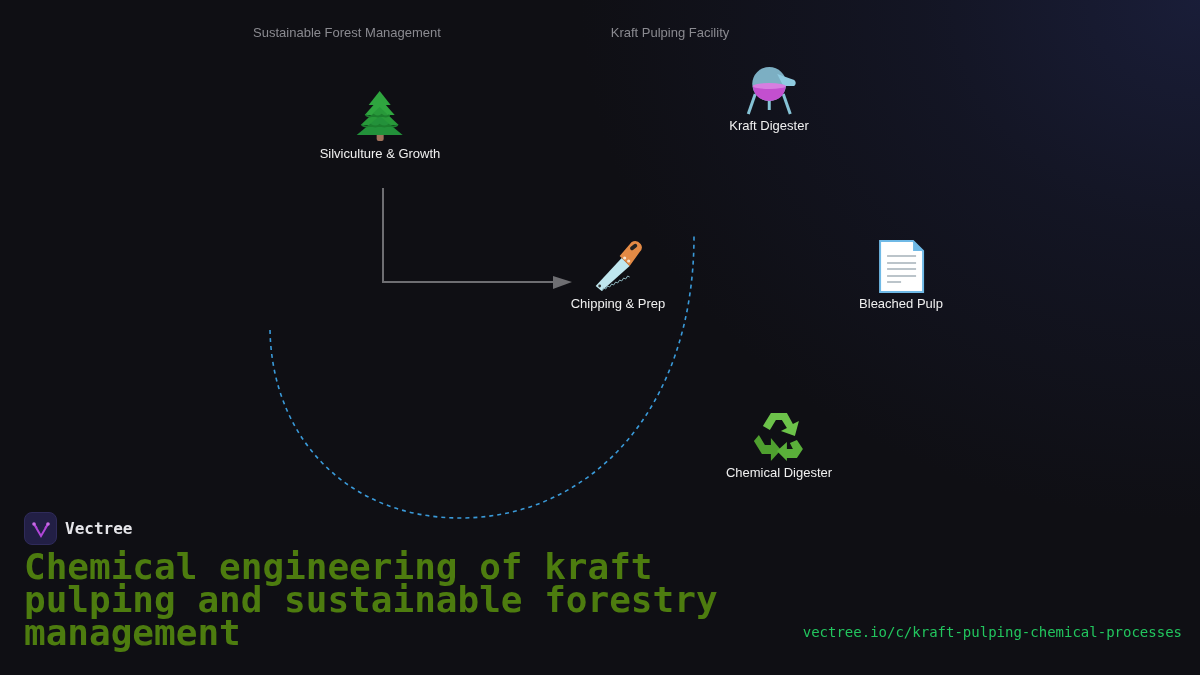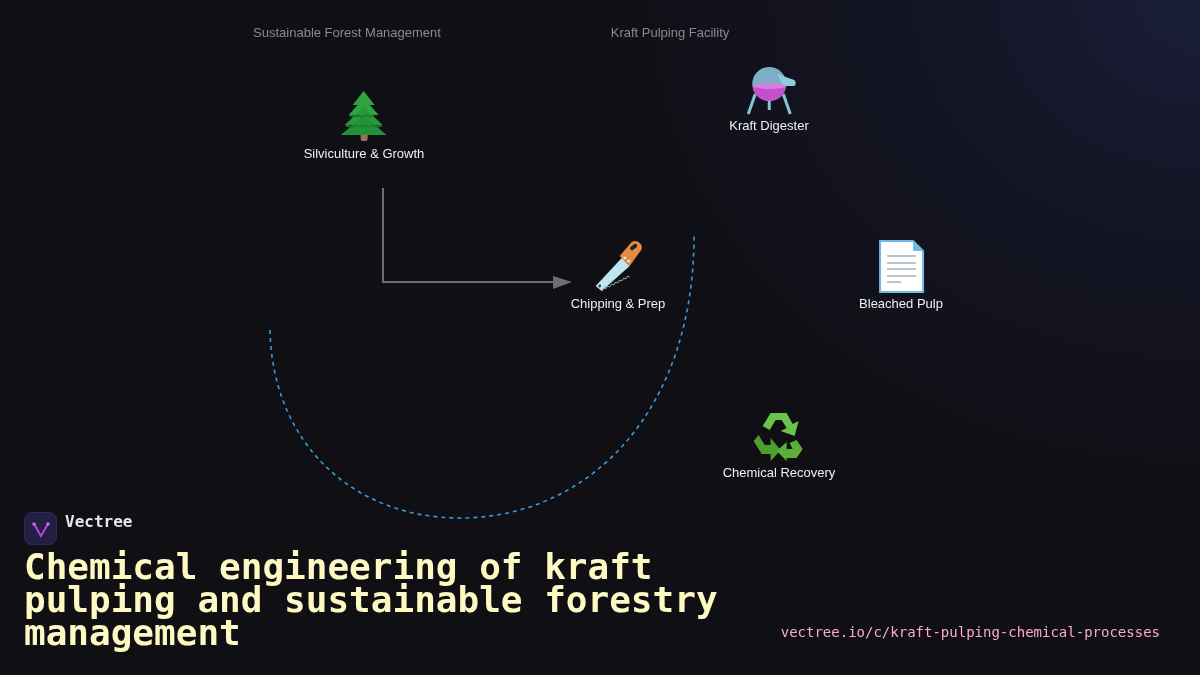--- a/index.html
+++ b/index.html
@@ -54,20 +54,21 @@
     svg.edges {
       position: absolute;
       left: 0;
       top: 0;
     }
     .brand {
       position: absolute;
       left: 24px;
       top: 512px;
       display: flex;
+      align-items: center;
       gap: 8px;
     }
     .brand-logo {
       width: 33px;
       height: 33px;
       border-radius: 8px;
       background: #221f45;
       border: 1px solid #2f2b5a;
       box-sizing: border-box;
       display: flex;
@@ -83,48 +84,48 @@
     .title {
       position: absolute;
       left: 24px;
       top: 550px;
       width: 760px;
       margin: 0;
       font-family: "DejaVu Sans Mono", monospace;
       font-weight: bold;
       font-size: 36px;
       line-height: 33px;
-      color: #fef9c3;
+      color: #4d7c0f;
     }
     .url {
       position: absolute;
-      right: 40px;
+      right: 18px;
       top: 624px;
       font-family: "DejaVu Sans Mono", monospace;
       font-size: 14px;
-      color: #f9a8d4;
+      color: #22c55e;
     }
   </style>
 </head>
 <body>
 
 <div class="bg-glow"></div>
 
 <svg class="edges" width="1200" height="675">
   <g>
     <polyline points="383,188 383,282 556,282" fill="none" stroke="#6e6e72" stroke-width="2"></polyline>
     <polygon points="553,276 572,282 553,289" fill="#6e6e72"></polygon>
   </g>
   <path d="M 270 330 C 272 440, 350 518, 460 518 C 590 518, 694 410, 694 236" fill="none" stroke="#3a9ad9" stroke-width="1.6" stroke-dasharray="4 4"></path>
 </svg>
 
 <div class="section-label" style="left:347px;">Sustainable Forest Management</div>
 <div class="section-label" style="left:622px;margin-left:48px;">Kraft Pulping Facility</div>
 
-<div class="node" style="left:364px; top:88px;">
+<div class="node" style="left:380px; top:88px;">
   <div class="icon">
     <svg width="56" height="56" viewBox="0 0 56 56">
       <rect x="25" y="44" width="7" height="9" rx="2" fill="#a0715a"></rect>
       <polygon points="28,3 17,17 39,17" fill="#2fa53f"></polygon>
       <polygon points="28,10 13,27 43,27" fill="#2fa53f"></polygon>
       <polygon points="28,19 9,37 47,37" fill="#28993a"></polygon>
       <polygon points="28,28 5,47 51,47" fill="#23913a"></polygon>
       <path d="M14 27 q4 3 8 0 q4 3 8 0 q4 3 8 0" stroke="#1c7e2e" stroke-width="2" fill="none"></path>
       <path d="M10 37 q5 3 9 0 q5 3 9 0 q5 3 9 0 q5 3 9 0" stroke="#1c7e2e" stroke-width="2" fill="none"></path>
     </svg>
@@ -178,21 +179,21 @@
 </div>
 
 <div class="node" style="left:779px; top:407px;">
   <div class="icon">
     <svg width="56" height="56" viewBox="0 0 56 56">
       <path d="M20 6 L36 6 L42 17 L48 14 L44 29 L30 24 L36 21 L31 13 L25 13 L19 23 L12 19 Z" fill="#6cc24a"></path>
       <path d="M8 28 L14 38 L20 38 L20 31 L30 43 L20 54 L20 47 L11 47 L3 34 Z" fill="#4f9f2f"></path>
       <path d="M46 33 L52 42 L46 51 L36 51 L36 54 L26 44 L36 35 L36 42 L42 42 L39 36 Z" fill="#5aaf3a"></path>
     </svg>
   </div>
-  <div class="label">Chemical Recovery</div>
+  <div class="label">Chemical Digester</div>
 </div>
 
 <div class="brand">
   <div class="brand-logo">
     <svg width="20" height="18" viewBox="0 0 20 18">
       <path d="M3 4 L10 16 L17 4" fill="none" stroke="#b046d8" stroke-width="2"></path>
       <path d="M3 4 L6 8 M17 4 L14 8" stroke="#b046d8" stroke-width="1.5"></path>
       <circle cx="3" cy="4" r="1.8" fill="#c86be6"></circle>
       <circle cx="17" cy="4" r="1.8" fill="#c86be6"></circle>
     </svg>

